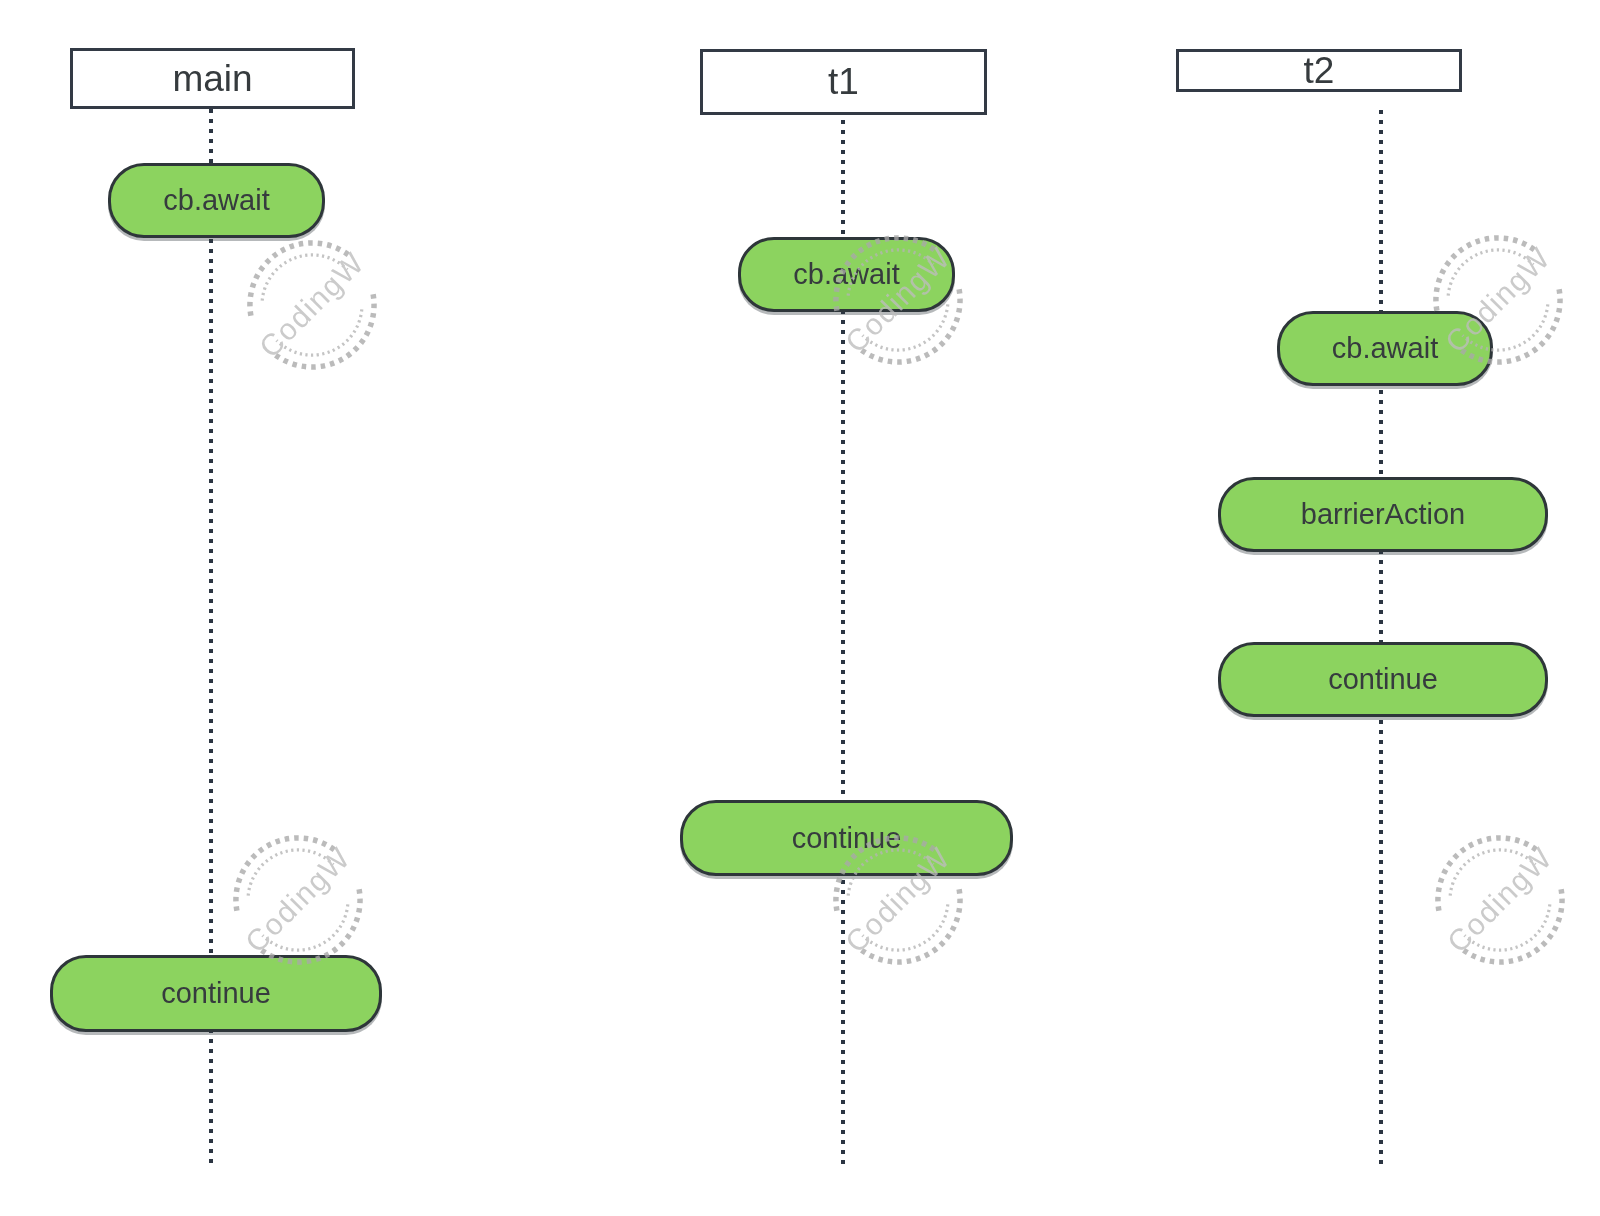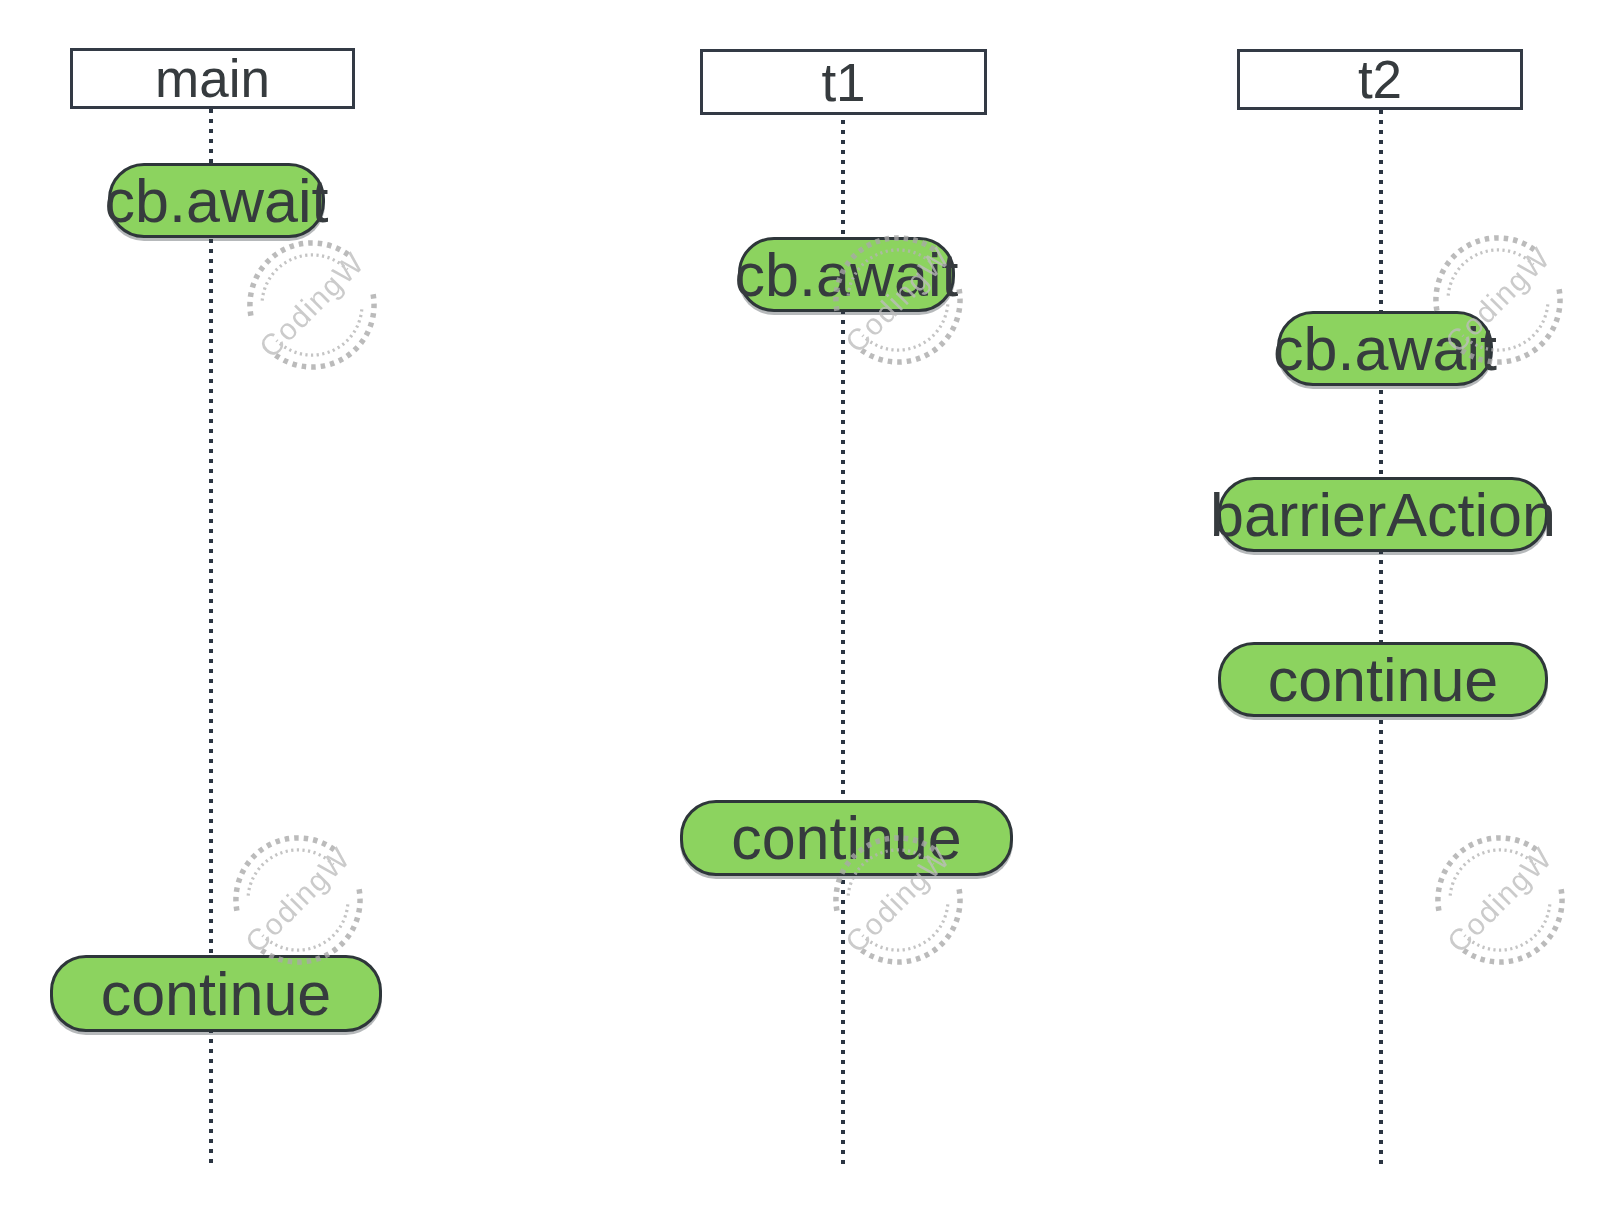--- a/index.html
+++ b/index.html
@@ -22,21 +22,21 @@
     overflow: hidden;
   }
 
   .lane-header {
     position: absolute;
     background: #ffffff;
     border: 3px solid var(--color-headerBorder);
     display: flex;
     align-items: center;
     justify-content: center;
-    font-size: 53px;
+    font-size: 37px;
     color: var(--color-text);
     z-index: 2;
   }
 
   .lifeline {
     position: absolute;
     width: 4px;
     background: repeating-linear-gradient(
       to bottom,
       var(--color-line) 0 4px,
@@ -46,21 +46,21 @@
   }
 
   .pill {
     position: absolute;
     background: var(--color-pillFill);
     border: 3px solid var(--color-pillBorder);
     border-radius: 36px;
     display: flex;
     align-items: center;
     justify-content: center;
-    font-size: 61px;
+    font-size: 29px;
     color: var(--color-text);
     box-shadow: 0 3px 0 rgba(47, 54, 59, 0.35);
     z-index: 3;
   }
 
   .watermark {
     position: absolute;
     width: 160px;
     height: 160px;
     z-index: 4;
@@ -90,21 +90,21 @@
 <body>
 
 <div class="canvas">
 
   <div class="lifeline" style="left:209px; top:109px; height:1055px;"></div>
   <div class="lifeline" style="left:841px; top:110px; height:1054px;"></div>
   <div class="lifeline" style="left:1379px; top:110px; height:1054px;"></div>
 
   <div class="lane-header" style="left:70px; top:48px; width:285px; height:61px;">main</div>
   <div class="lane-header" style="left:700px; top:49px; width:287px; height:66px;">t1</div>
-  <div class="lane-header" style="left:1237px; top:49px; width:286px; height:61px;">t2</div>
+  <div class="lane-header" style="left:1176px; top:49px; width:286px; height:43px;">t2</div>
 
   <div class="pill" style="left:108px; top:163px; width:217px; height:75px;">cb.await</div>
 
   <div class="pill" style="left:738px; top:237px; width:217px; height:75px;">cb.await</div>
 
   <div class="pill" style="left:1277px; top:311px; width:216px; height:75px;">cb.await</div>
 
   <div class="pill" style="left:1218px; top:477px; width:330px; height:75px;">barrierAction</div>
 
   <div class="pill" style="left:1218px; top:642px; width:330px; height:75px;">continue</div>

